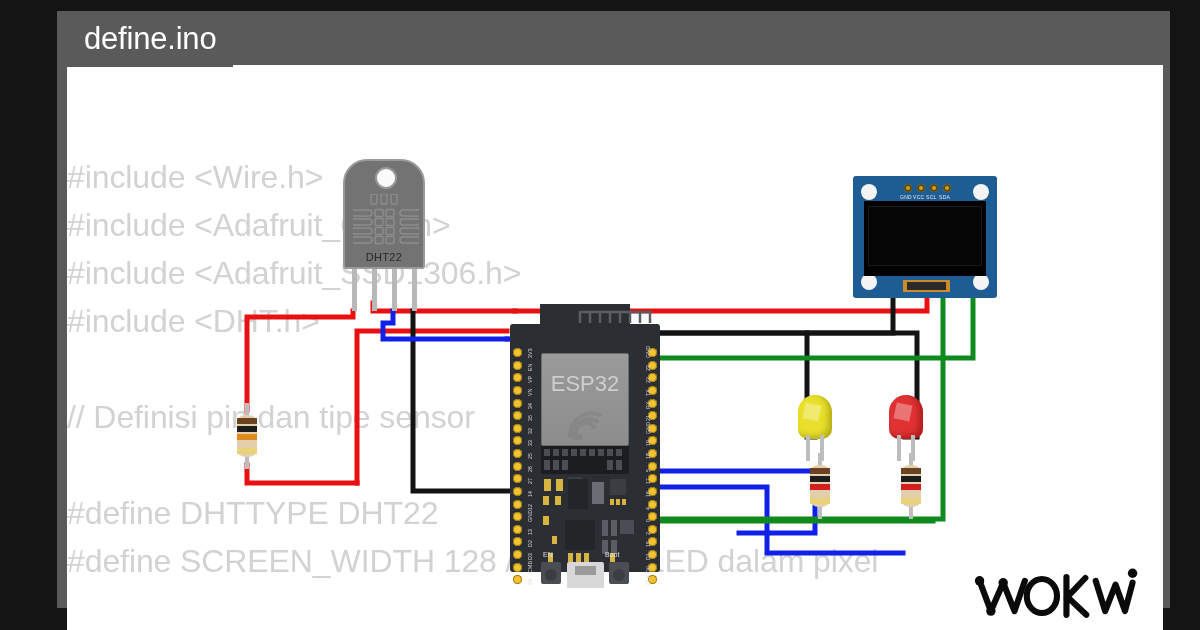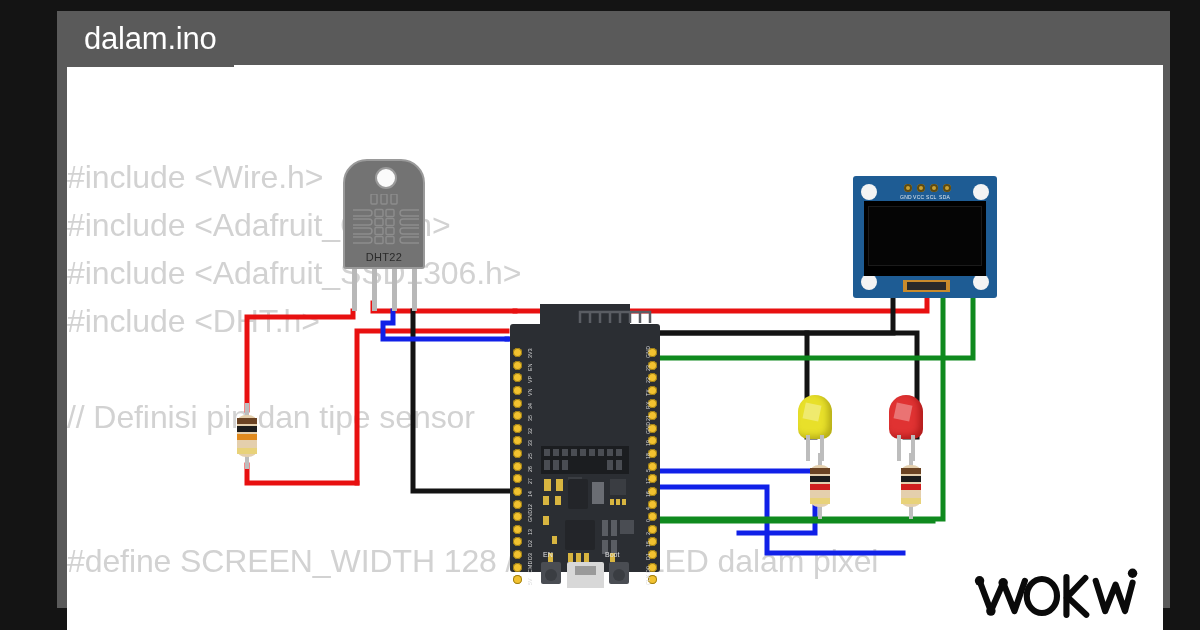--- a/index.html
+++ b/index.html
@@ -184,20 +184,21 @@
 
   <div id="canvas">
 
     <div id="code">
       <div class="code-line" style="top:94px;">#include &lt;Wire.h&gt;</div>
       <div class="code-line" style="top:142px;">#include &lt;Adafruit_GFX.h&gt;</div>
       <div class="code-line" style="top:190px;">#include &lt;Adafruit_SSD1306.h&gt;</div>
       <div class="code-line" style="top:238px;">#include &lt;DHT.h&gt;</div>
       <div class="code-line" style="top:286px;"></div>
       <div class="code-line" style="top:334px;">// Definisi pin dan tipe sensor</div>
+      <div class="code-line" style="top:430px;">#define DHTTYPE DHT22</div>
       <div class="code-line" style="top:478px;">#define SCREEN_WIDTH 128 // Lebar OLED dalam pixel</div>
     </div>
 
     <svg id="circuit" viewBox="0 0 1096 576">
       <g fill="none" stroke-linecap="square" stroke-linejoin="miter">
 
         <polyline points="286,246 286,252 180,252 180,345" stroke="#e81010" stroke-width="5"></polyline>
 
         <polyline points="306,238 306,246 448,246" stroke="#e81010" stroke-width="5"></polyline>
 
@@ -285,20 +286,31 @@
       <div class="res-band" style="top:45px; background:#e8d27a;"></div>
     </div>
 
     <div id="esp32">
       <div class="esp-ant">
         <svg class="esp-ant-trace" viewBox="0 0 74 16">
           <path d="M2 15 V4 h10 v11 M12 4 h10 v11 M22 4 h10 v11 M32 4 h10 v11 M42 4 h10 v11 M52 4 h10 v11 M62 4 h10 v11" fill="none" stroke="#5a5d63" stroke-width="2.5"></path>
         </svg>
       </div>
       <div class="esp-pcb">
+        <div class="esp-shield">
+          <div class="esp-shield-label">ESP32</div>
+          <svg class="esp-wifi" width="42" height="30" viewBox="0 0 42 30">
+            <g fill="none" stroke="#7d7d7d" stroke-width="4" stroke-linecap="round">
+              <path d="M6 26 A22 22 0 0 1 36 5"></path>
+              <path d="M10 28 A16 16 0 0 1 33 11"></path>
+              <path d="M14 29 A10 10 0 0 1 30 17"></path>
+            </g>
+            <circle cx="16" cy="27" r="3" fill="#7d7d7d"></circle>
+          </svg>
+        </div>
         <div class="esp-underblock">
           <svg width="88" height="28" viewBox="0 0 88 28">
             <g fill="#4a4d53">
               <rect x="3" y="3" width="6" height="7"></rect>
                 <rect x="12" y="3" width="6" height="7"></rect>
               <rect x="21" y="3" width="6" height="7"></rect>
                 <rect x="30" y="3" width="6" height="7"></rect>
               <rect x="39" y="3" width="6" height="7"></rect>
                 <rect x="48" y="3" width="6" height="7"></rect>
               <rect x="57" y="3" width="6" height="7"></rect>
@@ -496,15 +508,15 @@
           <circle cx="8" cy="16" r="5"></circle>
           <circle cx="20" cy="48" r="5"></circle>
           <circle cx="33" cy="18" r="5"></circle>
           <circle cx="170" cy="8" r="5"></circle>
         </g>
       </svg>
     </div>
 
   </div>
 
-  <div id="sketch-badge">dalam.ino</div>
+  <div id="sketch-badge">define.ino</div>
 
 </div>
 
 </body></html>

